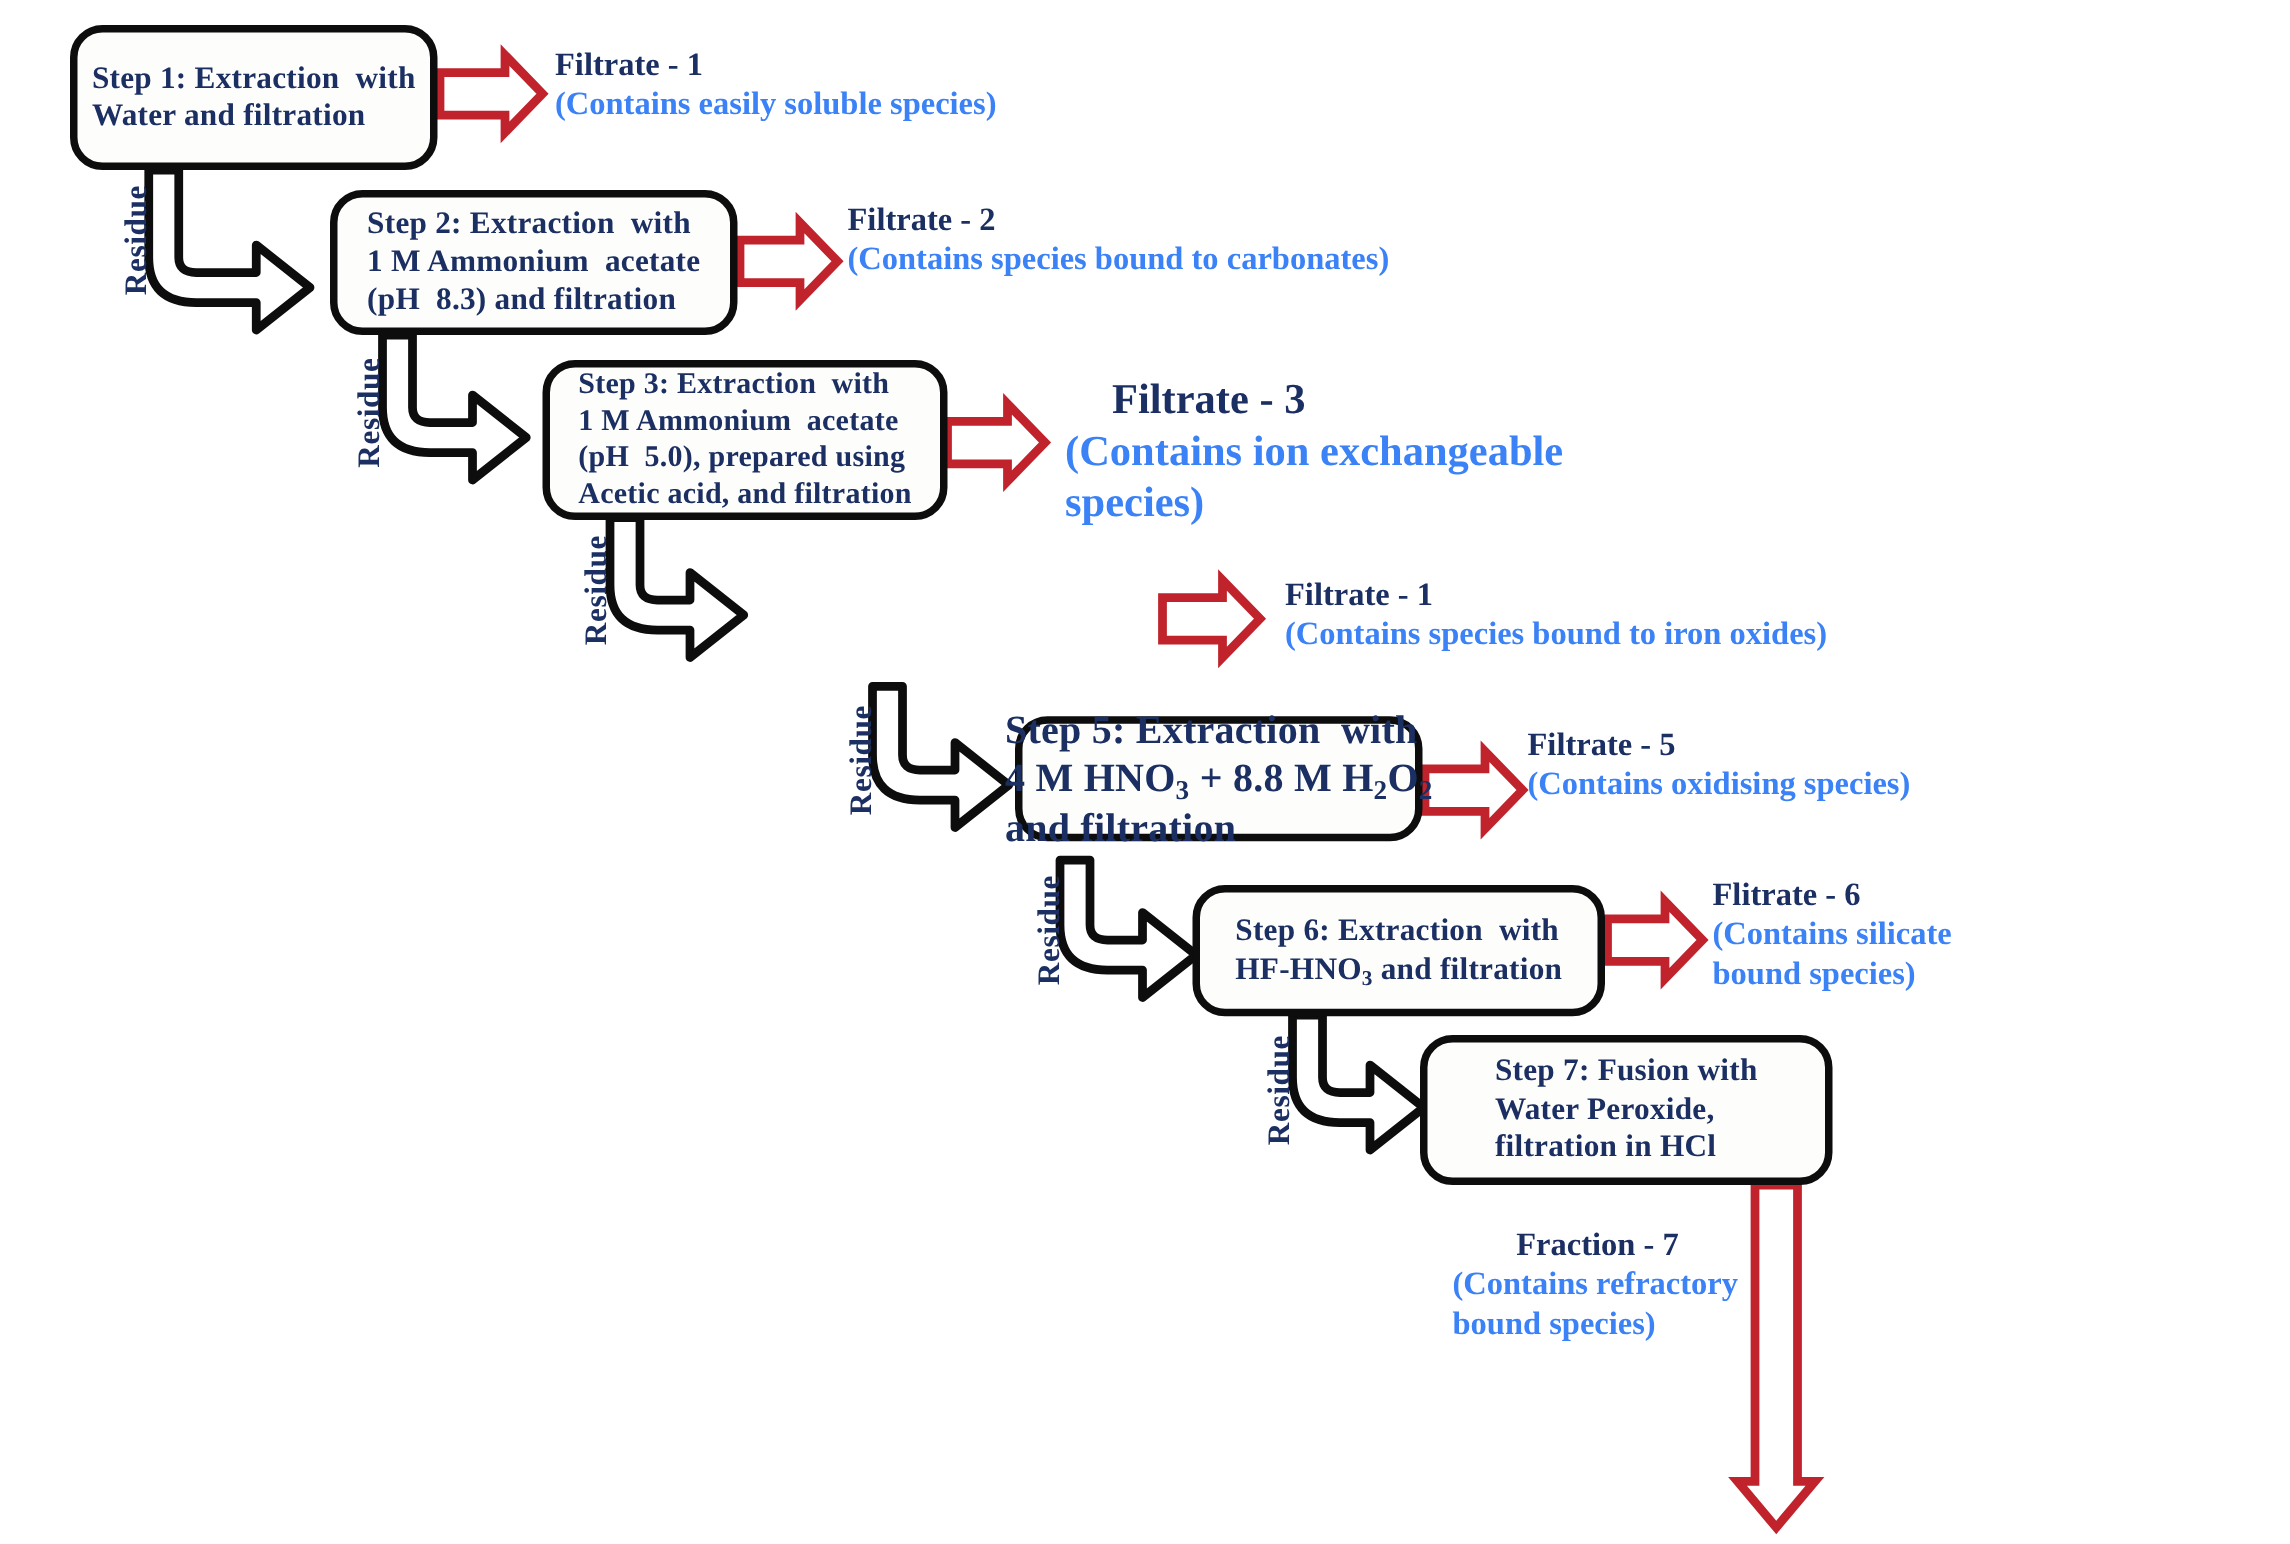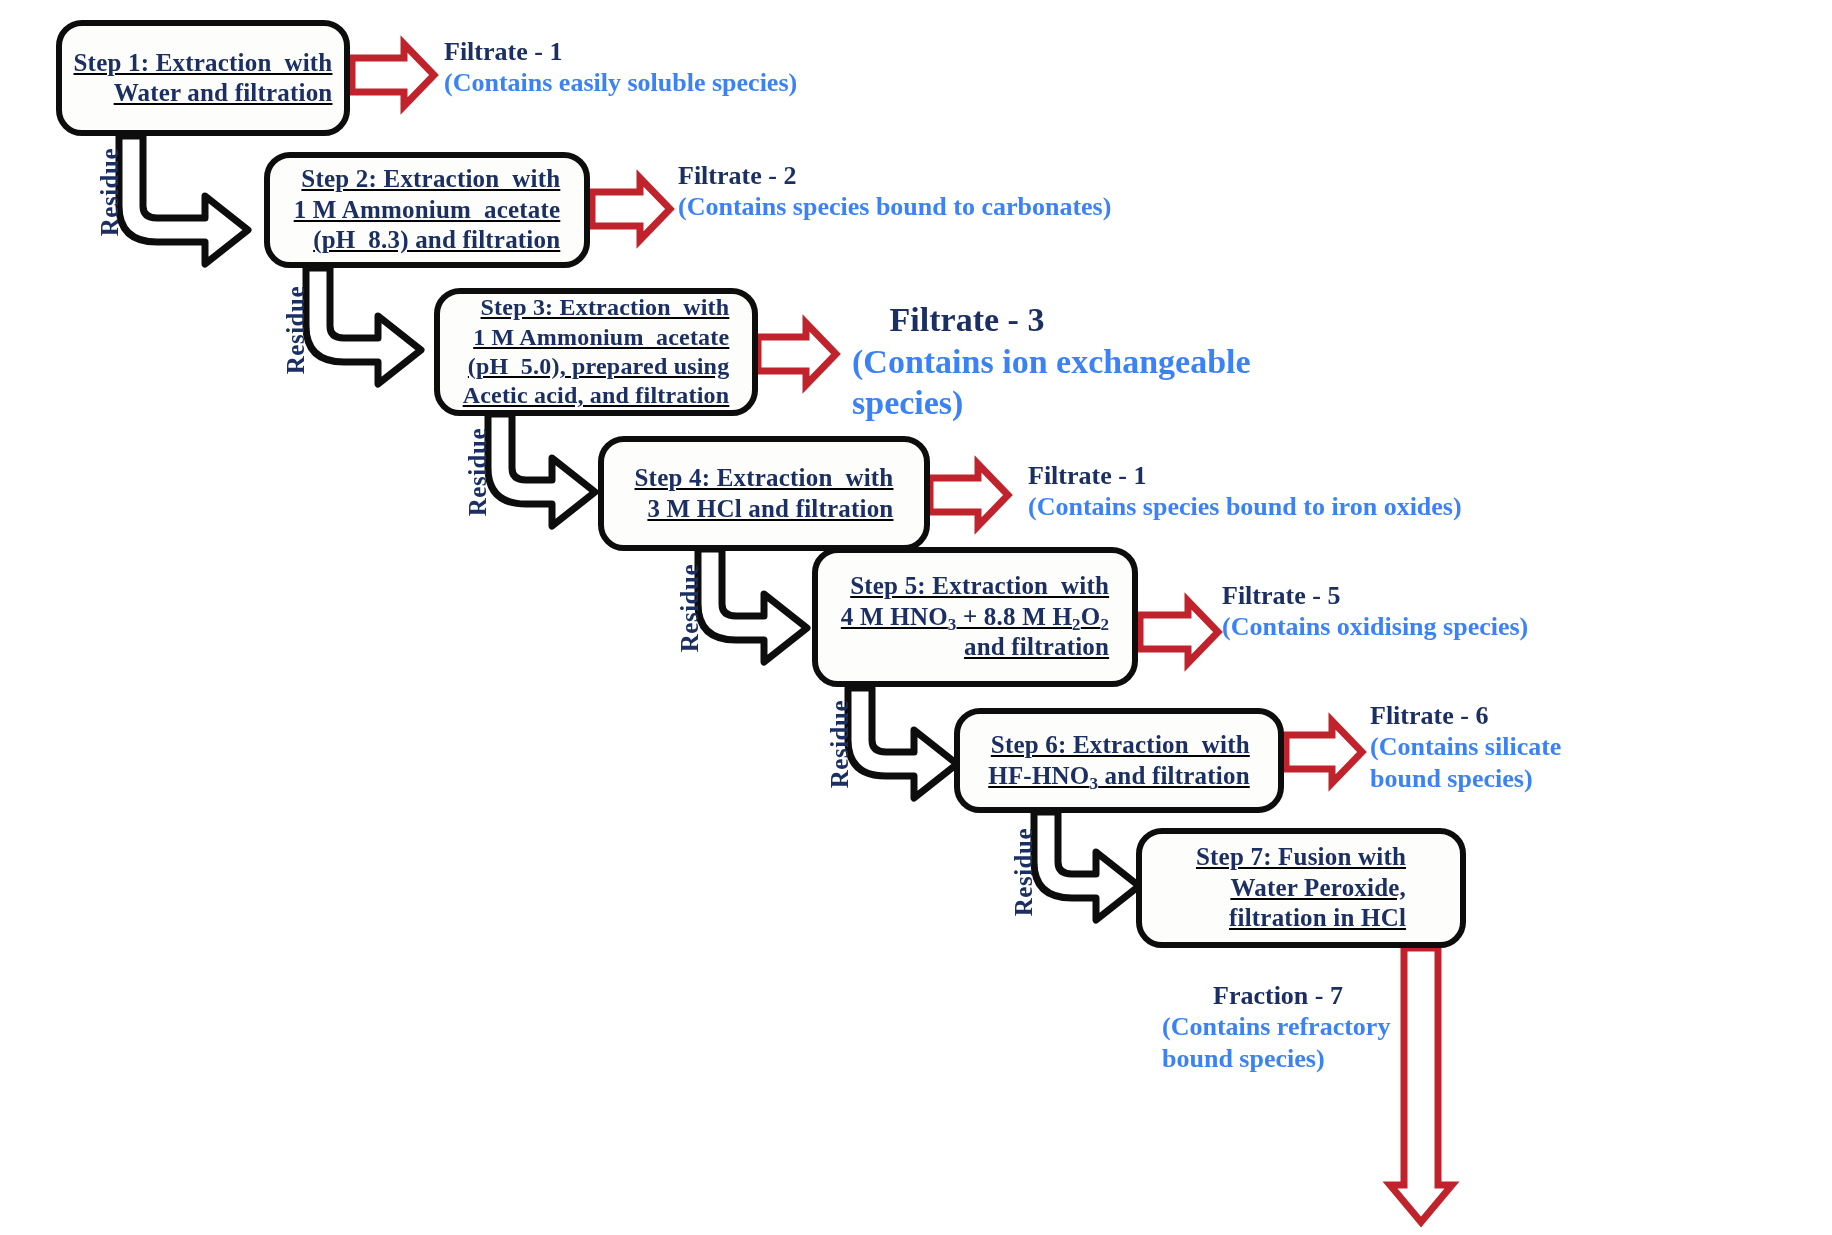--- a/index.html
+++ b/index.html
@@ -3,21 +3,21 @@
 <meta charset="utf-8">
 <style>
   html,body{margin:0;padding:0;background:#ffffff;}
   body{width:1832px;height:1235px;position:relative;overflow:hidden;
        font-family:"Liberation Serif","DejaVu Serif",serif;}
   #stage{position:absolute;left:0;top:0;width:1832px;height:1235px;}
   svg.layer{position:absolute;left:0;top:0;width:1832px;height:1235px;pointer-events:none;}
 
   .step-box{position:absolute;box-sizing:border-box;border:6px solid #0d0d0d;
             border-radius:26px;background:#fdfdfb;display:flex;align-items:center;
-            justify-content:center;text-align:right;text-decoration:underline;}
+            justify-content:center;text-align:left;}
   .step-text{color:#1b2f63;font-weight:700;line-height:1.22;letter-spacing:.2px;
              padding:4px 10px;}
   .step-text .ln{display:block;white-space:pre;}
 
   .out-label{position:absolute;}
   .out-title{color:#1b2f63;font-weight:700;line-height:1.2;white-space:pre;}
   .out-desc{color:#3b82f6;font-weight:700;line-height:1.22;}
   .out-desc .ln{display:block;white-space:pre;}
 
   .residue{position:absolute;color:#1b2f63;font-weight:700;
@@ -107,28 +107,22 @@
 
   <div class="step-box" style="left:434px;top:288px;width:324px;height:128px;font-size:24px;">
     <div class="step-text">
       <span class="ln">Step 3: Extraction  with</span>
       <span class="ln">1 M Ammonium  acetate</span>
       <span class="ln">(pH  5.0), prepared using</span>
       <span class="ln">Acetic acid, and filtration</span>
     </div>
   </div>
 
-  <div class="step-box" style="left:598px;top:436px;width:332px;height:115px;font-size:25px;">
-    <div class="step-text">
-      <span class="ln">Step 4: Extraction  with</span>
-      <span class="ln">3 M HCl and filtration</span>
-    </div>
-  </div>
-
-  <div class="step-box" style="left:812px;top:547px;width:326px;height:140px;font-size:25px;">
+
+  <div class="step-box" style="left:812px;top:573px;width:326px;height:100px;font-size:32px;">
     <div class="step-text">
       <span class="ln">Step 5: Extraction  with</span>
       <span class="ln">4 M HNO<sub>3</sub> + 8.8 M H<sub>2</sub>O<sub>2</sub></span>
       <span class="ln">and filtration</span>
     </div>
   </div>
 
   <div class="step-box" style="left:954px;top:708px;width:330px;height:105px;font-size:25px;">
     <div class="step-text">
       <span class="ln">Step 6: Extraction  with</span>

